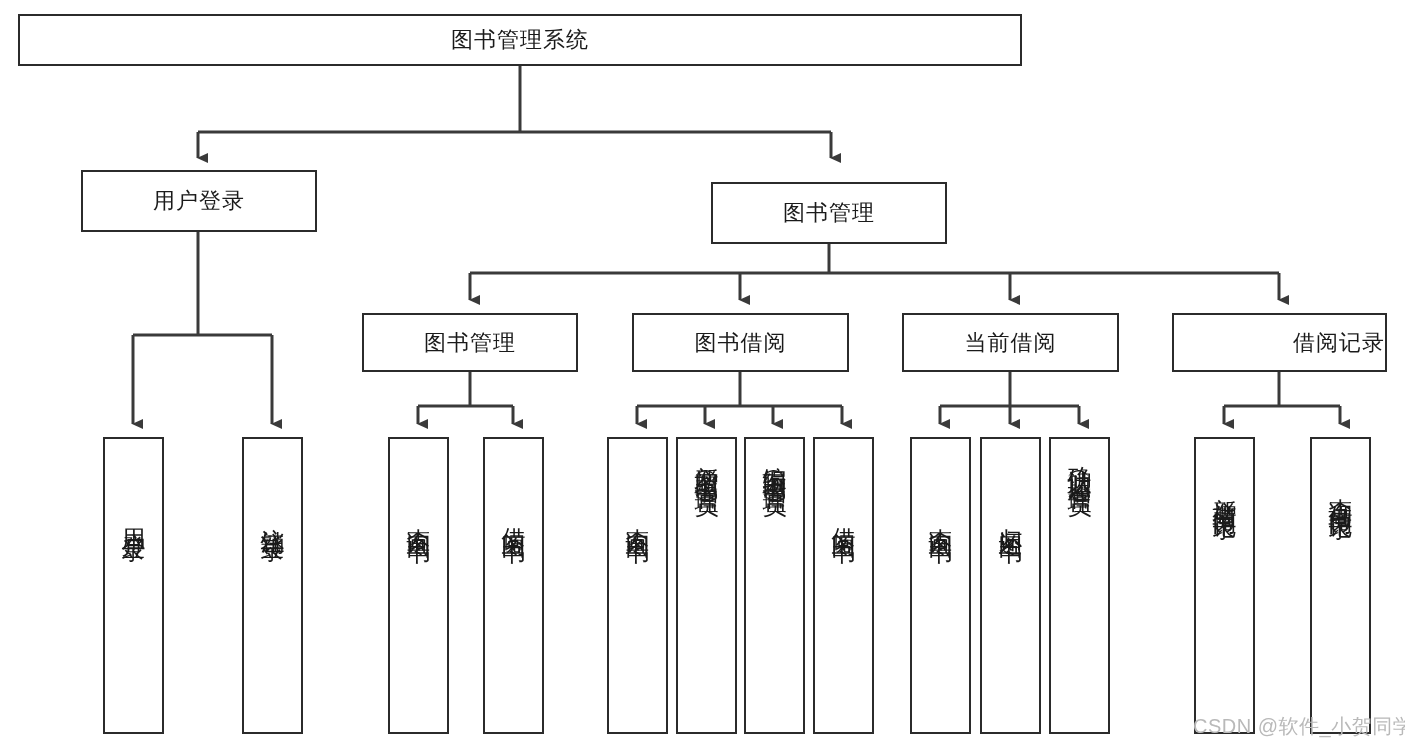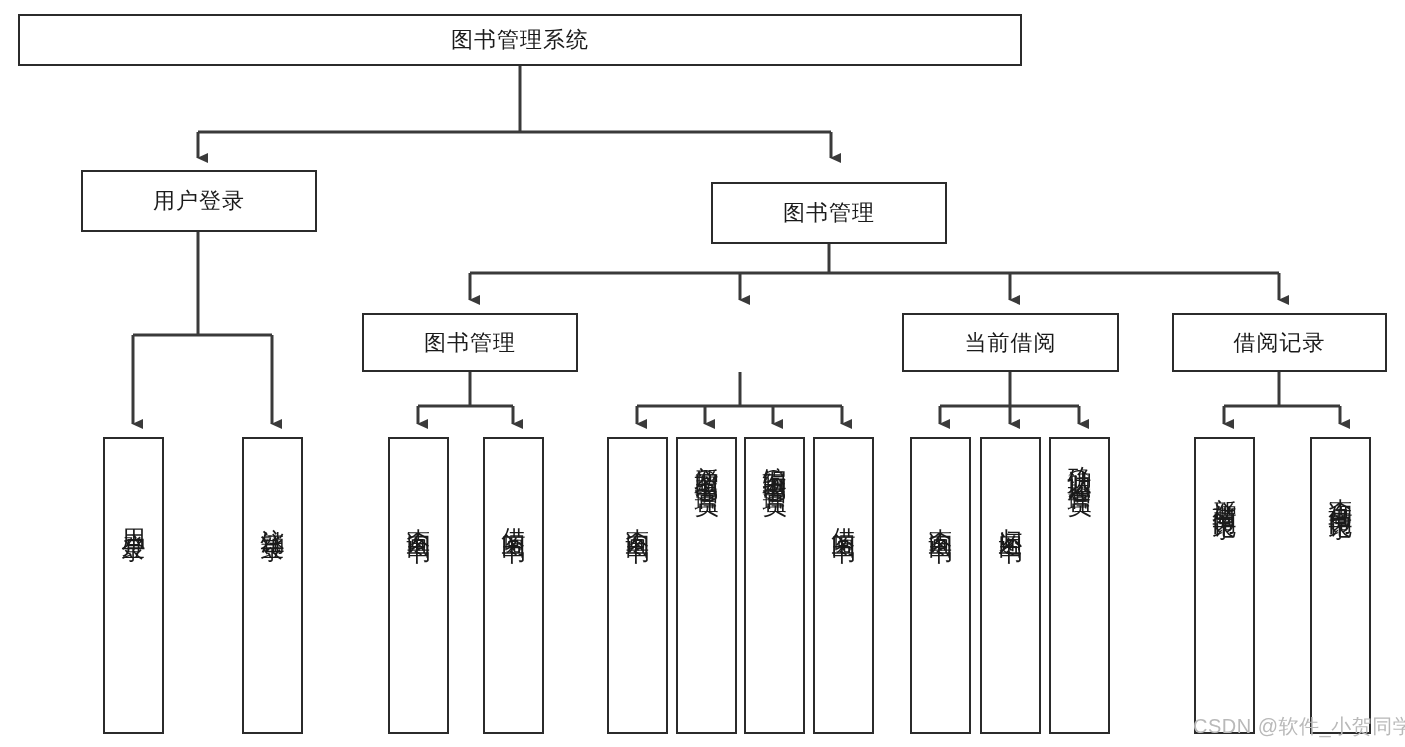--- a/index.html
+++ b/index.html
@@ -132,24 +132,27 @@
   <div class="node horiz" style="left:81px; top:170px; width:236px; height:62px;">
     <span class="node-label">用户登录</span>
   </div>
   <div class="node horiz" style="left:711px; top:182px; width:236px; height:62px;">
     <span class="node-label">图书管理</span>
   </div>
 
   <div class="node horiz" style="left:362px; top:313px; width:216px; height:59px;">
     <span class="node-label">图书管理</span>
   </div>
+  <div class="node horiz" style="left:632px; top:313px; width:217px; height:59px;">
+    <span class="node-label">图书借阅</span>
+  </div>
   <div class="node horiz" style="left:902px; top:313px; width:217px; height:59px;text-align:right;">
     <span class="node-label">当前借阅</span>
   </div>
-  <div class="node horiz" style="left:1172px; top:313px; width:215px; height:59px;">
+  <div class="node horiz" style="left:1172px; top:313px; width:215px; height:59px;justify-content:flex-end;">
     <span class="node-label">借阅记录</span>
   </div>
 
   <div class="node vert" style="left:103px; top:437px; width:61px; height:297px; padding-top:70px;">
     <span class="node-label">用户登录</span>
   </div>
   <div class="node vert" style="left:242px; top:437px; width:61px; height:297px; padding-top:70px;">
     <span class="node-label">注销登录</span>
   </div>
 

